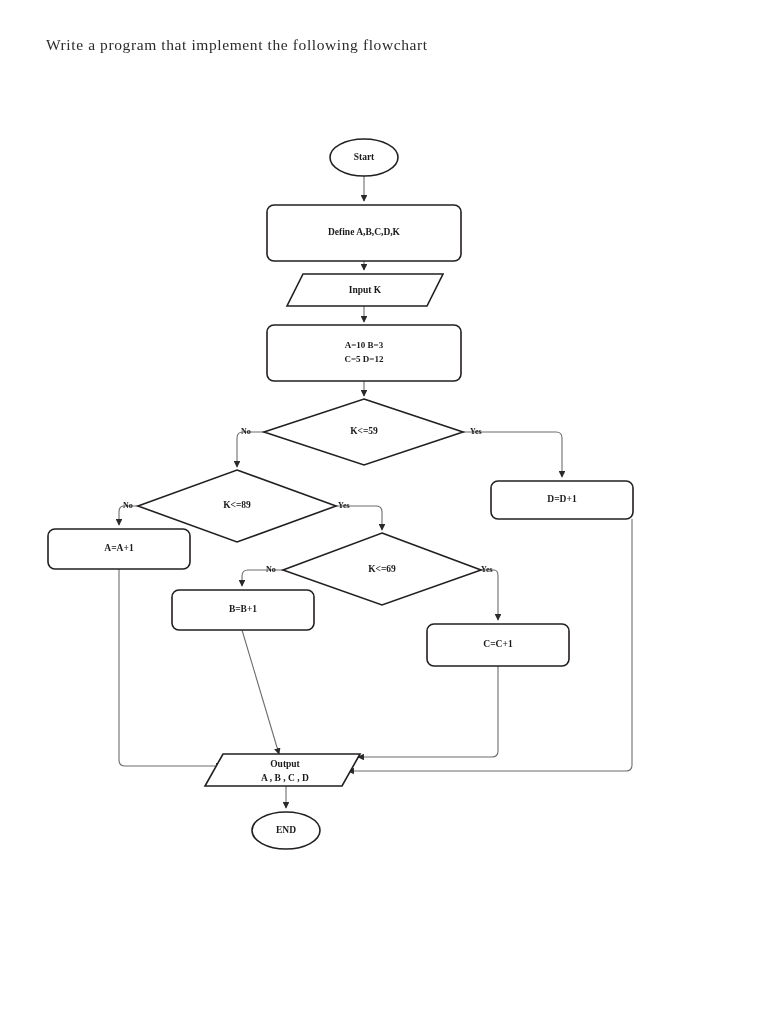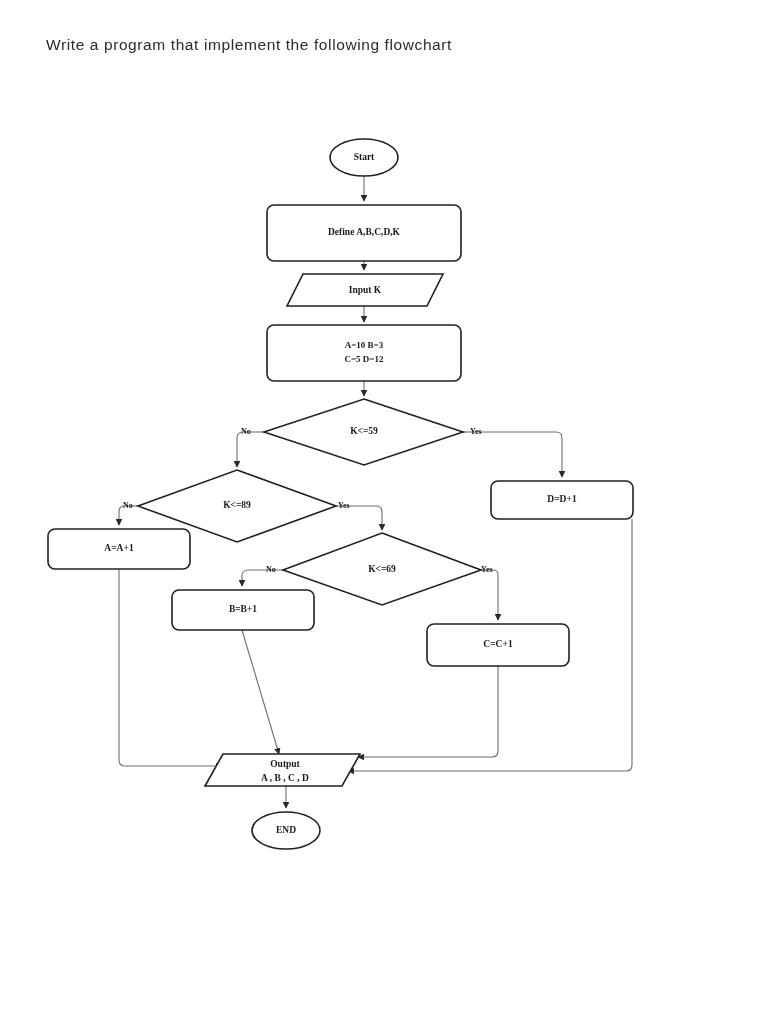--- a/index.html
+++ b/index.html
@@ -11,21 +11,21 @@
     position: relative;
     width: 768px;
     height: 1024px;
     background: #ffffff;
     overflow: hidden;
   }
   .page-title {
     position: absolute;
     left: 46px;
     top: 36px;
-    font-family: Liberation Sans, sans-serif;
+    font-family: Liberation Serif, serif;
     font-size: 15.5px;
     letter-spacing: 0.6px;
     color: #2b2b2b;
     white-space: pre;
     text-align: right;
   }
   #flow {
     position: absolute;
     left: 0;
     top: 0;

